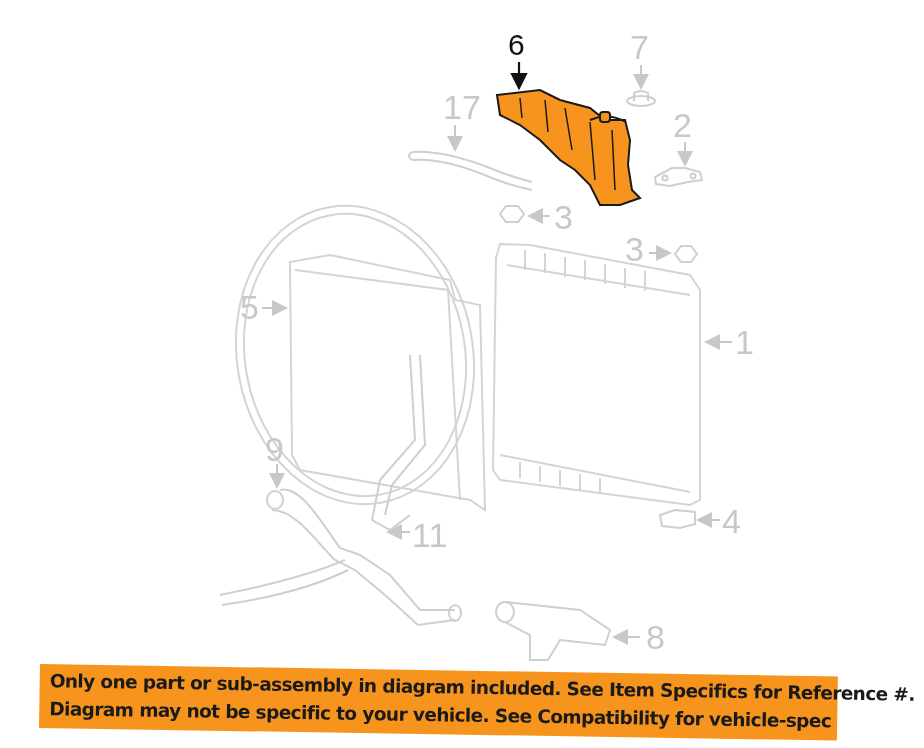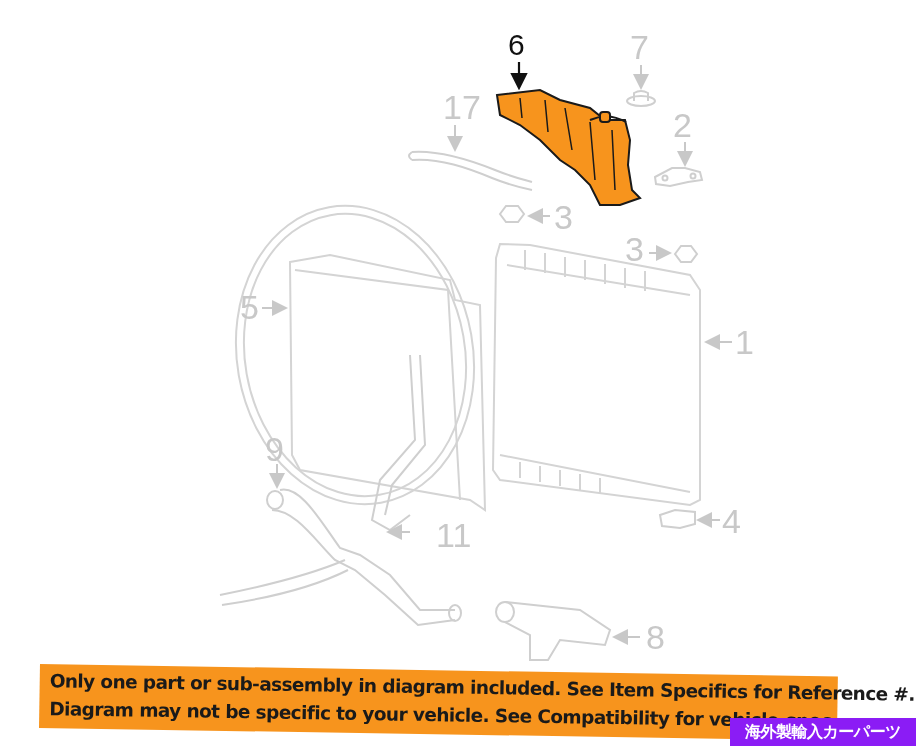--- a/index.html
+++ b/index.html
@@ -117,22 +117,21 @@
   <span class="callout active" style="left:508px;top:30px">6</span>
   <span class="callout" style="left:630px;top:30px">7</span>
   <span class="callout" style="left:443px;top:90px">17</span>
   <span class="callout" style="left:673px;top:108px">2</span>
   <span class="callout" style="left:554px;top:200px">3</span>
   <span class="callout" style="left:625px;top:232px">3</span>
   <span class="callout" style="left:240px;top:290px">5</span>
   <span class="callout" style="left:735px;top:325px">1</span>
   <span class="callout" style="left:265px;top:432px">9</span>
   <span class="callout" style="left:722px;top:504px">4</span>
-  <span class="callout" style="left:436px;top:518px">11</span>
+  <span class="callout" style="left:412px;top:518px">11</span>
   <span class="callout" style="left:646px;top:620px">8</span>
 
   <div class="banner">
     <div class="banner-line">Only one part or sub-assembly in diagram included. See Item Specifics for Reference #.</div>
     <div class="banner-line">Diagram may not be specific to your vehicle. See Compatibility for vehicle-spec</div>
   </div>
 
-  <div class="badge">海外製輸入カーパーツ</div>
 </div>
 
 </body></html>

